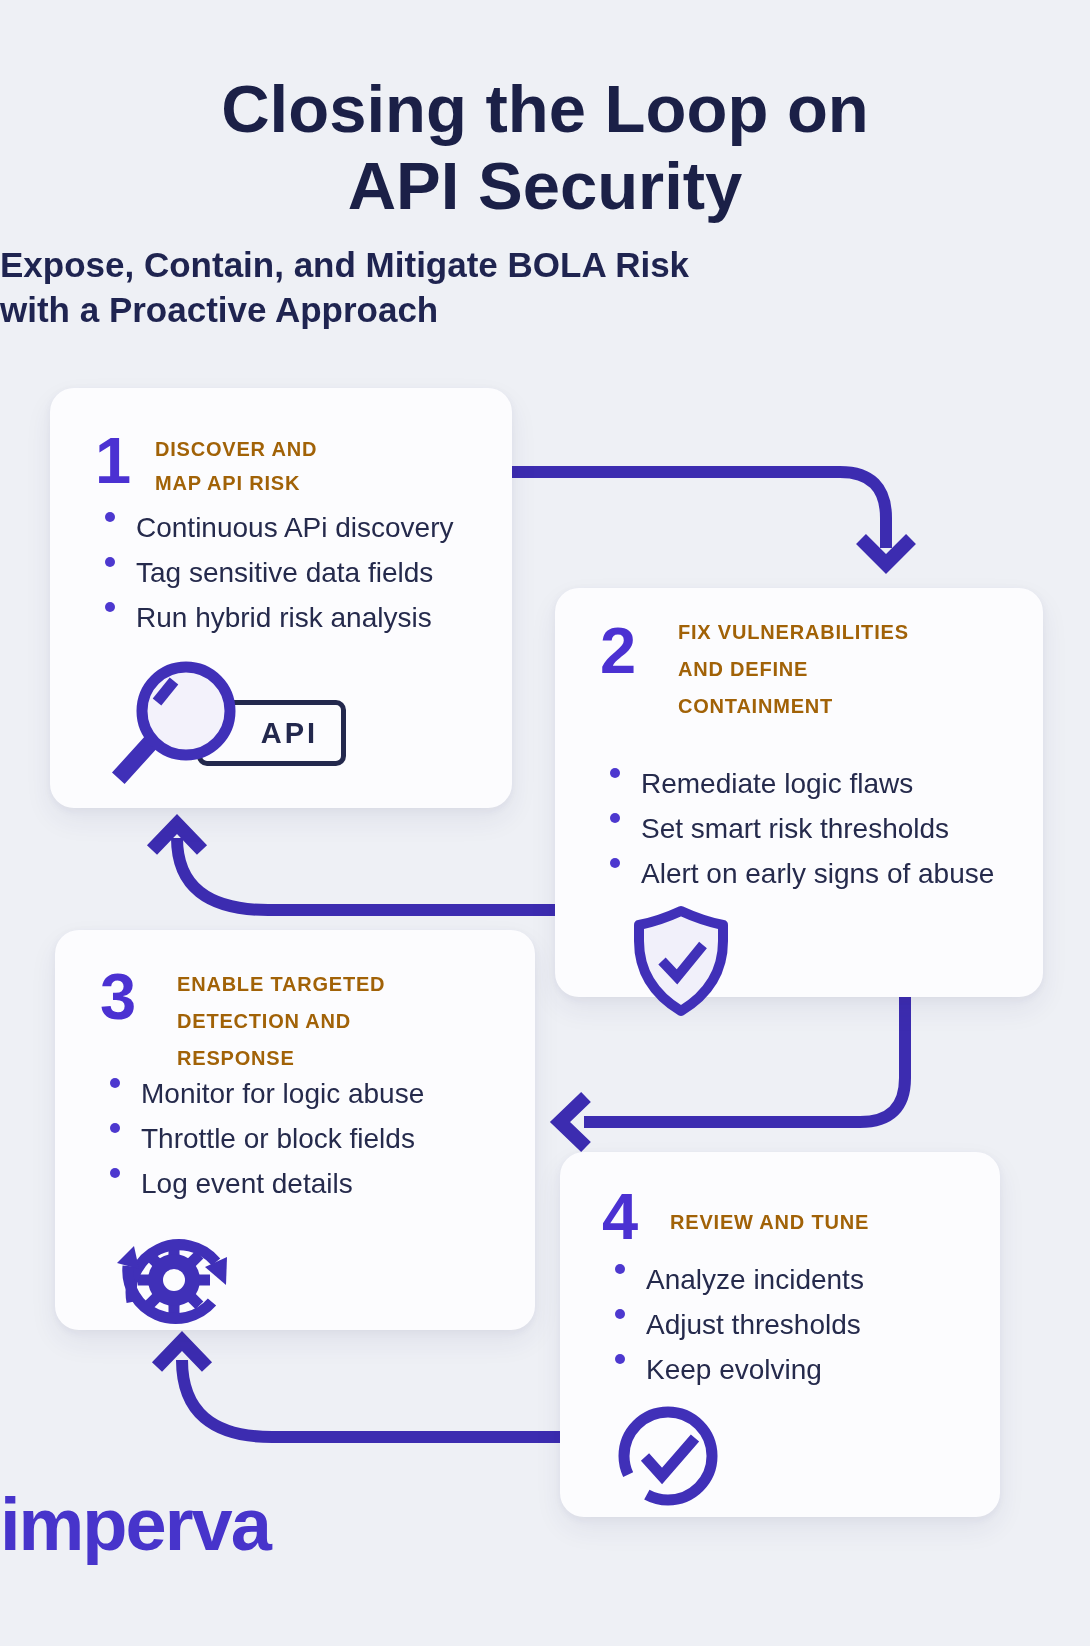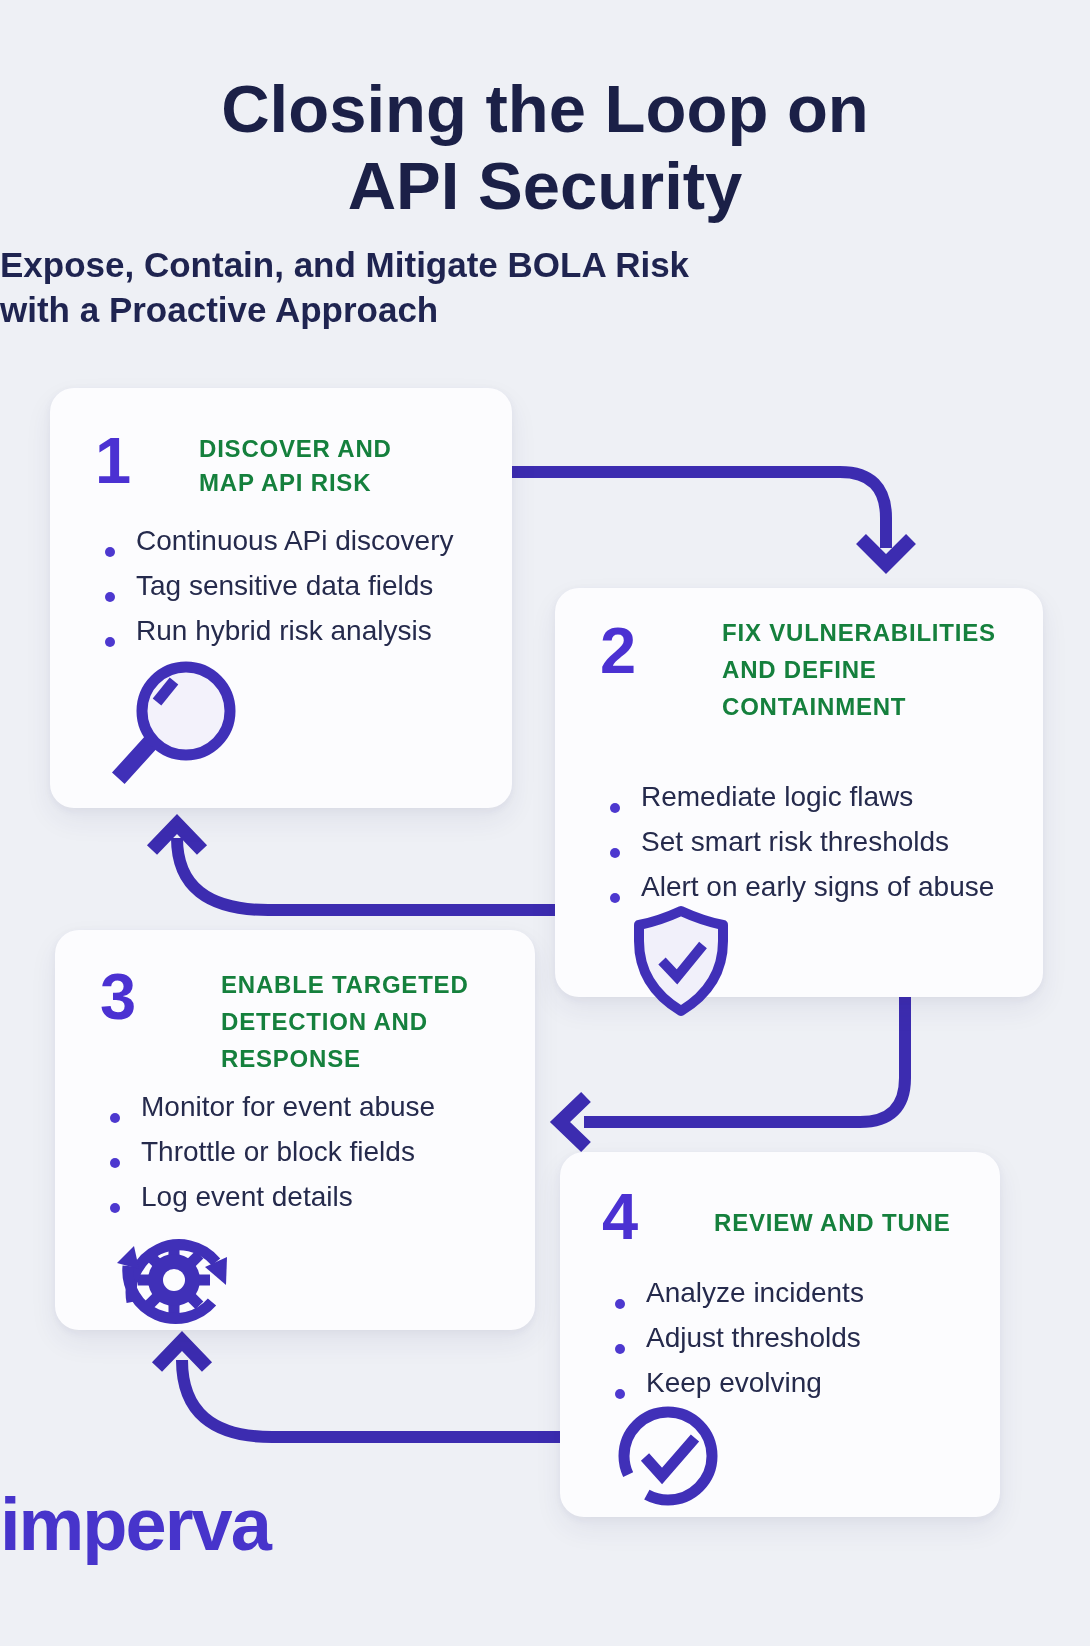--- a/index.html
+++ b/index.html
@@ -10,31 +10,31 @@
   .subtitle{position:absolute;left:0;top:242px;width:100%;text-align:left;
          font-size:35px;font-weight:700;color:#1f2450;line-height:45px;}
   .arrows{position:absolute;left:0;top:0;z-index:1;}
   .card{position:absolute;background:#fcfcfe;border-radius:24px;z-index:2;
         box-shadow:0 12px 28px rgba(40,45,100,.07),0 2px 8px rgba(40,45,100,.05);}
   #card1{left:50px;top:388px;width:462px;height:420px;}
   #card2{left:555px;top:588px;width:488px;height:409px;}
   #card3{left:55px;top:930px;width:480px;height:400px;}
   #card4{left:560px;top:1152px;width:440px;height:365px;}
   .num{position:absolute;font-size:65px;font-weight:700;color:#4b31d2;line-height:1;}
-  .heading{position:absolute;font-size:24px;font-weight:700;color:#15803d;
-           letter-spacing:.8px;line-height:37px;margin-left:44px;}
+  .heading{position:absolute;font-size:20px;font-weight:700;color:#a16207;
+           letter-spacing:.8px;line-height:37px;}
   .hl{display:block;}
   #card1 .num{left:45px;top:40px}   #card1 .heading{left:105px;top:44px;line-height:34px}
   #card2 .num{left:45px;top:30px}   #card2 .heading{left:123px;top:26px}
   #card3 .num{left:45px;top:34px}   #card3 .heading{left:122px;top:36px}
   #card4 .num{left:42px;top:32px}   #card4 .heading{left:110px;top:52px}
   .bullets{position:absolute;left:55px;margin:0;padding:0;list-style:none;}
   #card1 .bullets{top:124px} #card2 .bullets{top:180px}
   #card3 .bullets{top:148px} #card4 .bullets{top:112px}
-  .bullets li{display:flex;align-items:flex-end;height:45px;}
+  .bullets li{display:flex;align-items:flex-start;height:45px;}
   .dot{width:10px;height:10px;border-radius:50%;background:#4d38cf;margin-right:21px;flex:none;}
   .btext{font-size:28px;color:#252a4c;}
   .icon{position:absolute;z-index:4;}
   #icon-magnifier{left:100px;top:635px;}
   #icon-shield{left:628px;top:903px;z-index:3;}
   #icon-gear{left:112px;top:1222px;}
   #icon-check{left:618px;top:1406px;}
   .api-box{position:absolute;left:197px;top:700px;width:103px;height:56px;z-index:3;
            border:5px solid #23284d;border-radius:10px;background:#fcfcfe;
            display:flex;align-items:center;justify-content:center;padding-left:36px;
@@ -85,20 +85,21 @@
       <li>
           <span class="dot"></span>
           <span class="btext">Tag sensitive data fields</span>
         </li>
       <li>
           <span class="dot"></span>
           <span class="btext">Run hybrid risk analysis</span>
         </li>
     </ul>
   </div>
+  <div class="api-box">API</div>
   <svg class="icon" id="icon-magnifier" width="210" height="155" viewBox="0 0 210 155">
     <line x1="53" y1="105" x2="24" y2="137" stroke="#4030b8" stroke-width="17" stroke-linecap="square"></line>
     <circle cx="86" cy="76" r="44" fill="#f3f2fb" stroke="#4030b8" stroke-width="11"></circle>
     <line x1="57" y1="67" x2="74" y2="46" stroke="#4030b8" stroke-width="11"></line>
   </svg>
 
   <div class="card" id="card2">
     <div class="num">2</div>
     <div class="heading">
       <span class="hl">FIX VULNERABILITIES</span>
@@ -128,21 +129,21 @@
   <div class="card" id="card3">
     <div class="num">3</div>
     <div class="heading">
       <span class="hl">ENABLE TARGETED</span>
       <span class="hl">DETECTION AND</span>
       <span class="hl">RESPONSE</span>
     </div>
     <ul class="bullets">
       <li>
           <span class="dot"></span>
-          <span class="btext">Monitor for event abuse</span>
+          <span class="btext">Monitor for logic abuse</span>
         </li>
       <li>
           <span class="dot"></span>
           <span class="btext">Throttle or block fields</span>
         </li>
       <li>
           <span class="dot"></span>
           <span class="btext">Log event details</span>
         </li>
     </ul>

